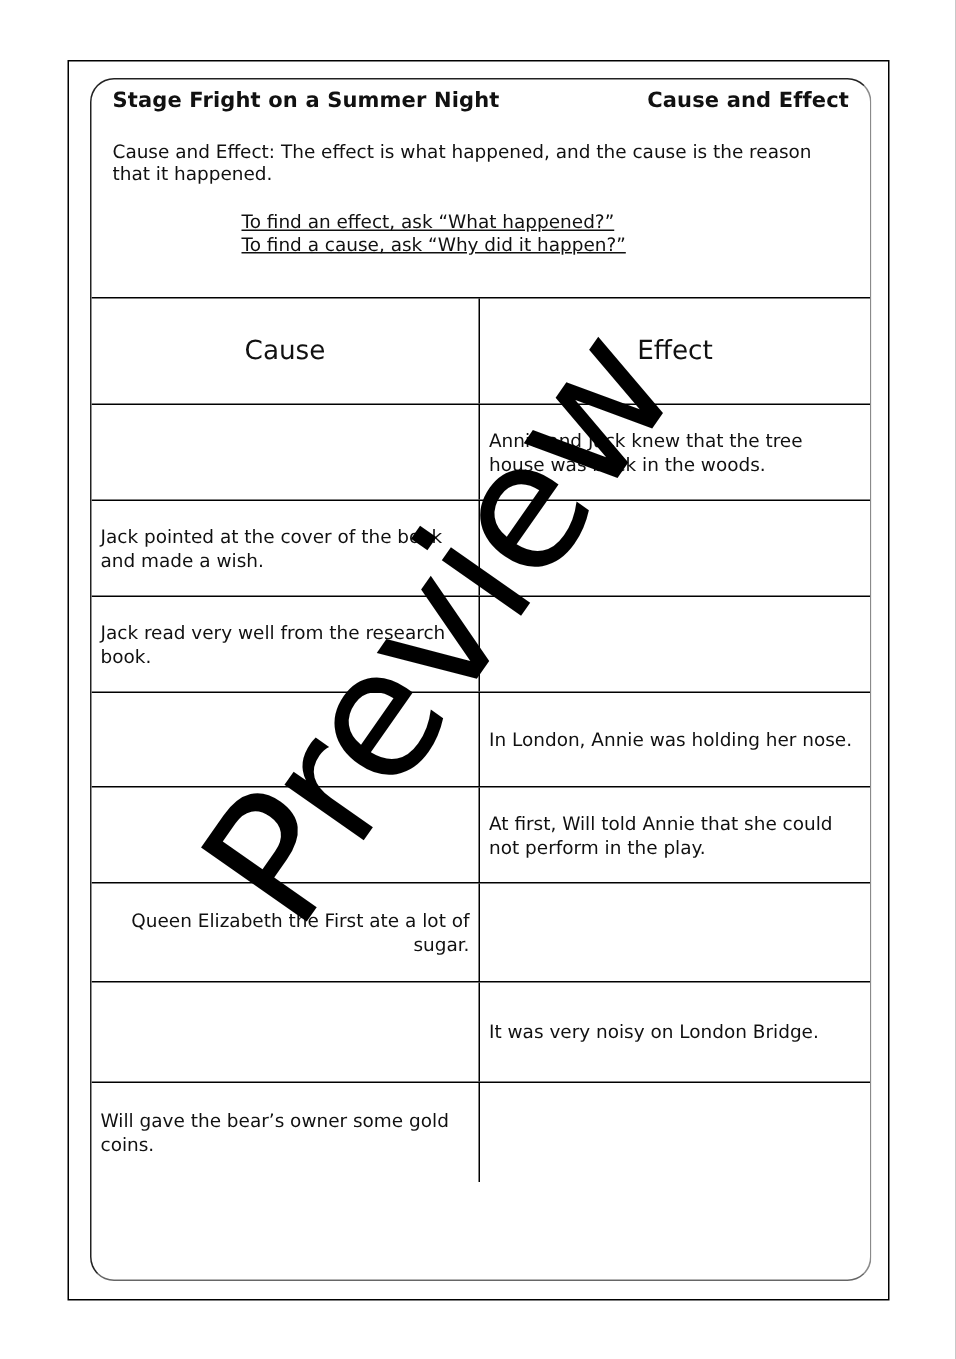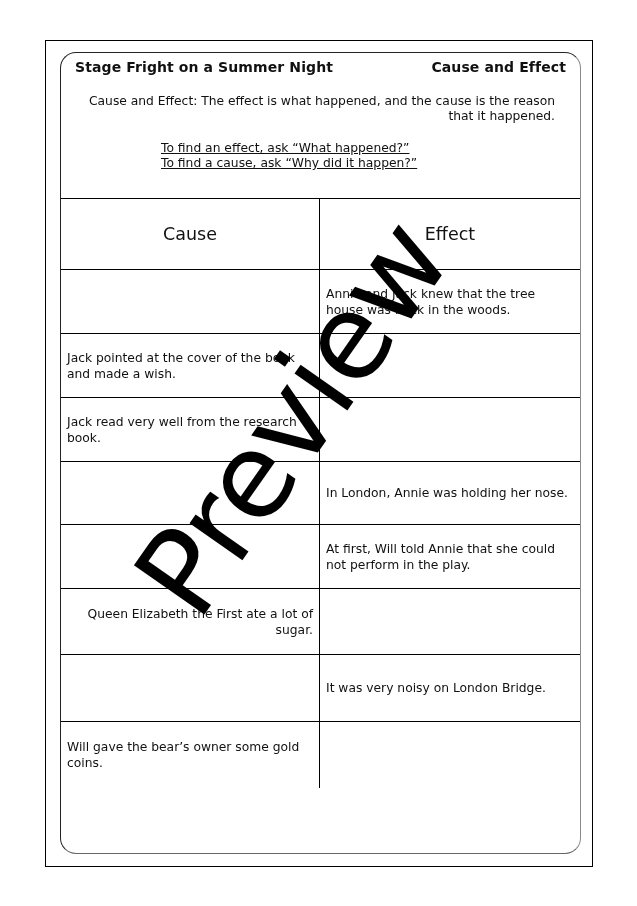--- a/index.html
+++ b/index.html
@@ -49,21 +49,20 @@
       letter-spacing: 0.1px;
       gap: 48px;
     }
     .intro {
       position: absolute;
       left: 14px;
       top: 41px;
       width: 480px;
       font-size: 12.3px;
       line-height: 15px;
-      text-align: right;
     }
     .tips {
       position: absolute;
       left: 100px;
       top: 88px;
       font-size: 12.3px;
       line-height: 15px;
       text-decoration: underline;
     }
     .table {

